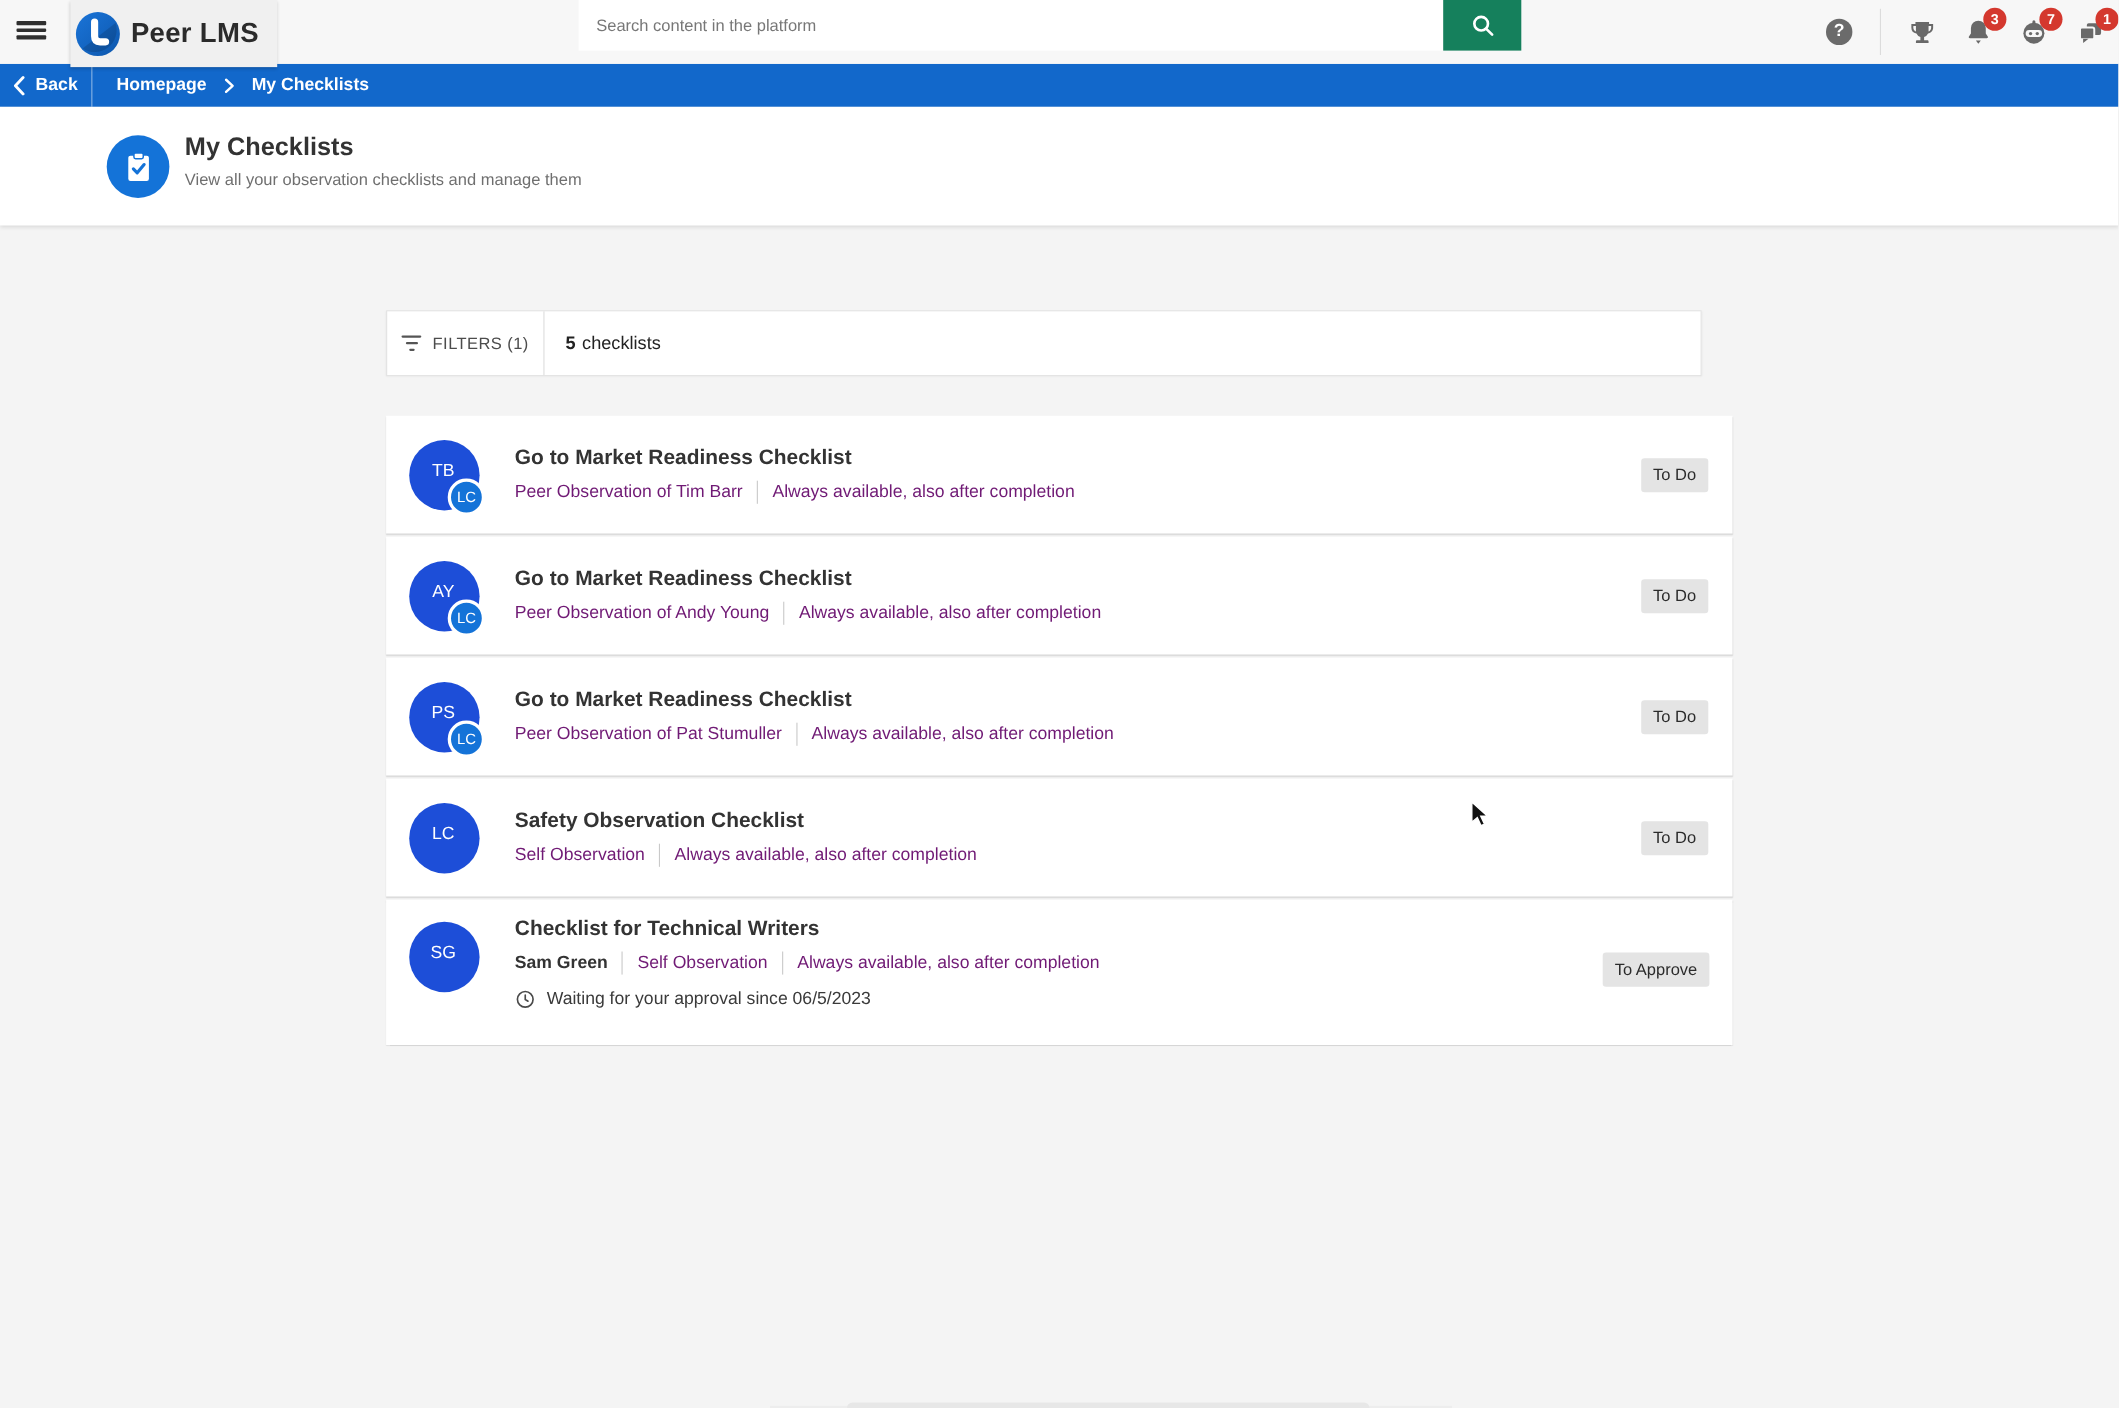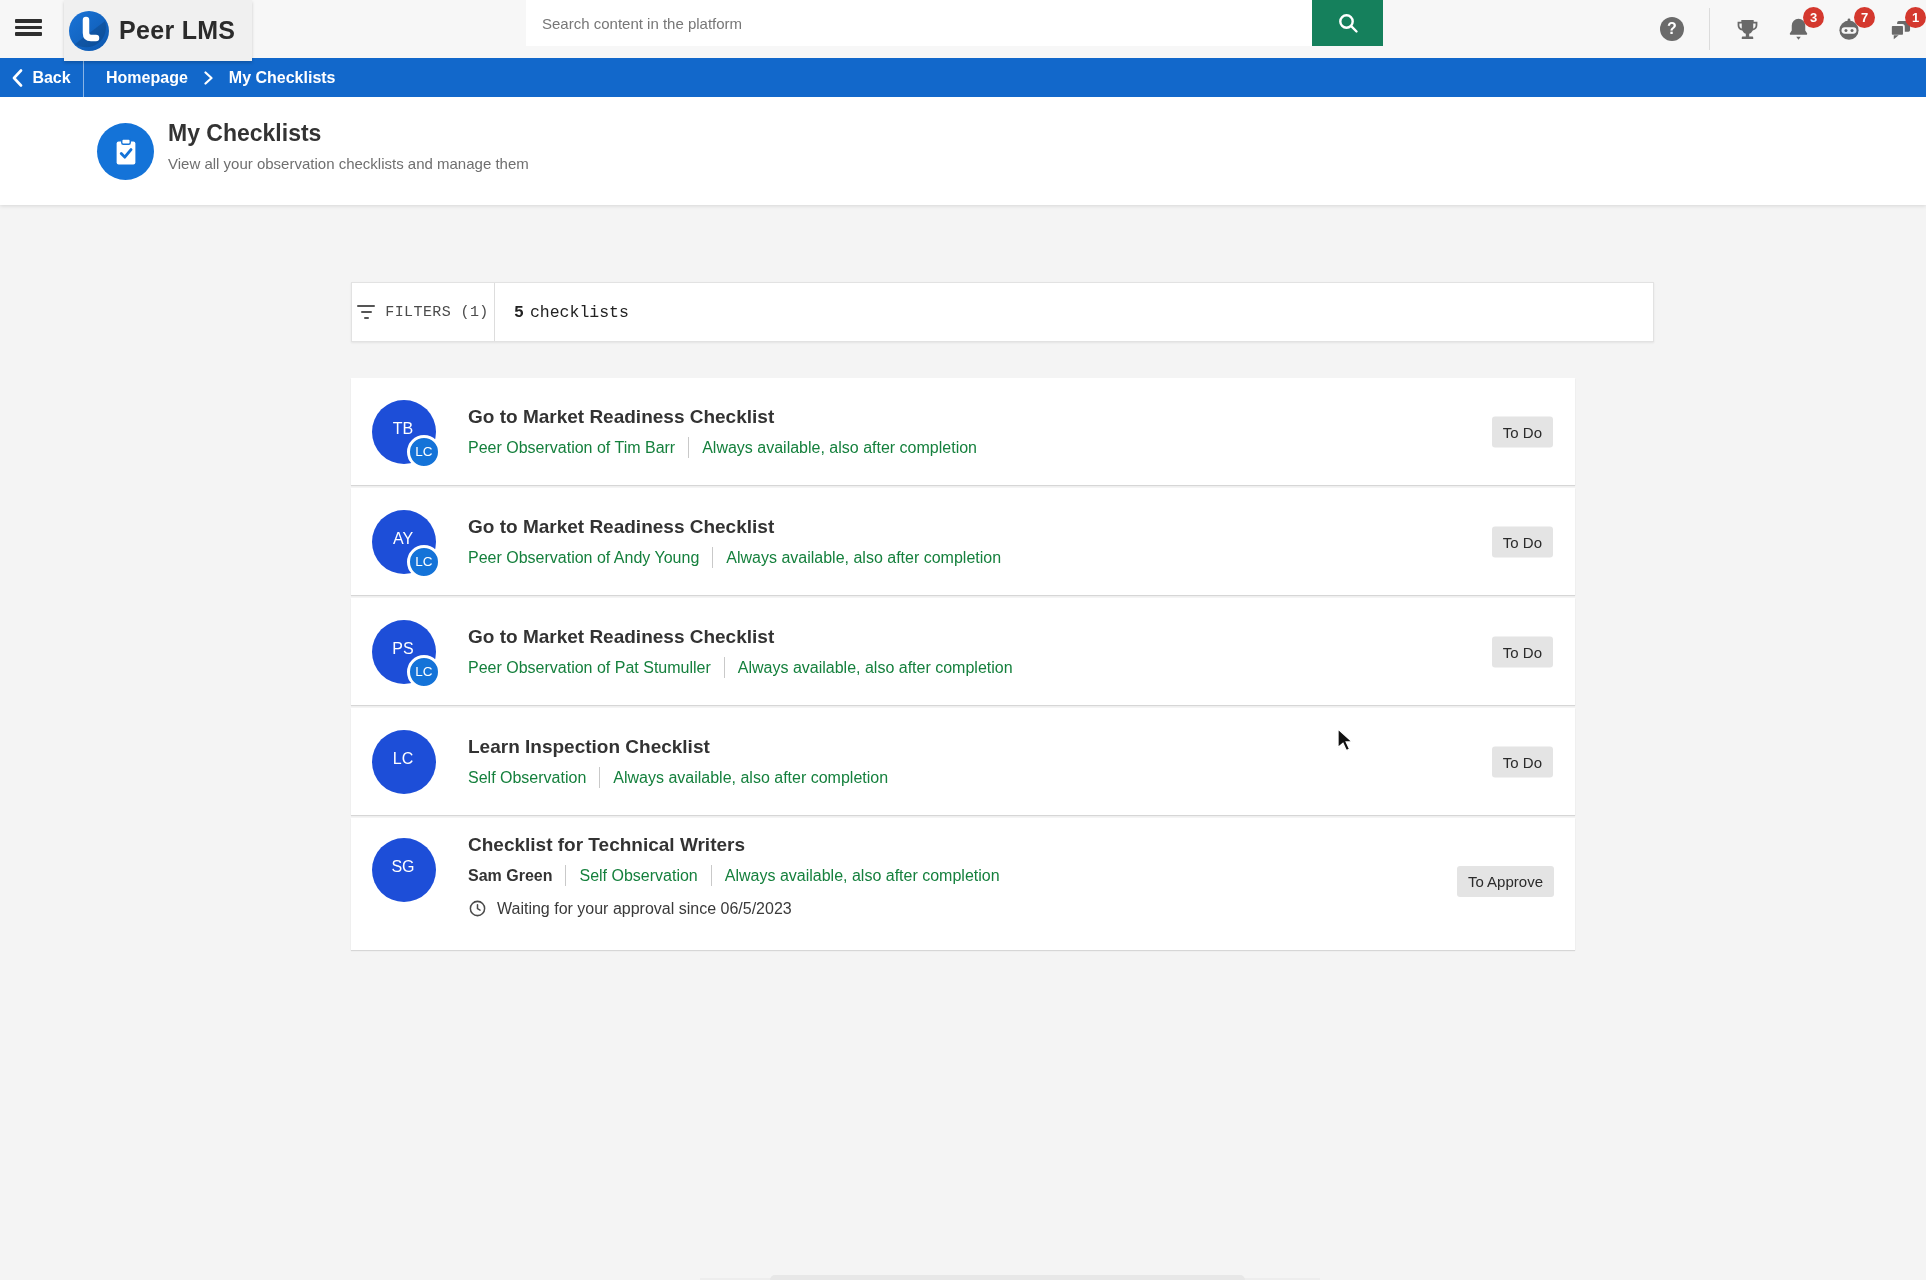--- a/index.html
+++ b/index.html
@@ -44,22 +44,22 @@
   
   .page-head { position:absolute; top:97px; left:0; width:100%; height:108px; background:#fff;
                box-shadow:0 1px 4px rgba(0,0,0,.12); z-index:1; }
   .page-head-icon { position:absolute; left:97px; top:26px; width:57px; height:57px; border-radius:50%; background:#1473d8;
                     display:flex; align-items:center; justify-content:center; }
   .page-head-text { position:absolute; left:168px; top:23px; }
   .page-title { font-size:23px; font-weight:600; color:#333; }
   .page-subtitle { margin-top:8px; font-size:15px; color:#6f6f6f; }
 
   
-  .toolbar { position:absolute; top:282px; left:351px; width:1303px; height:60px; background:#fff;
-             border:1px solid #e2e2e2; box-shadow:0 1px 2px rgba(0,0,0,.07); display:flex; align-items:stretch;font-family:Liberation Mono, monospace; }
+  .toolbar { position:absolute; top:282px; left:351px; width:1196px; height:60px; background:#fff;
+             border:1px solid #e2e2e2; box-shadow:0 1px 2px rgba(0,0,0,.07); display:flex; align-items:stretch; }
   .tb-filters { width:143px; display:flex; align-items:center; justify-content:center; gap:10px; border-right:1px solid #ddd;
                 background:none; border-top:none; border-bottom:none; border-left:none; cursor:pointer;
                 font-size:15px; color:#4c4c4c; letter-spacing:.4px; font-family:inherit; }
   .filter-ic { display:flex; flex-direction:column; align-items:center; gap:3.5px; }
   .filter-ic i { display:block; height:2.6px; background:#555; border-radius:1px; }
   .filter-ic i:nth-child(1){ width:18px; } .filter-ic i:nth-child(2){ width:11px; } .filter-ic i:nth-child(3){ width:5px; }
   .tb-search { width:516px; border-right:1px solid #ddd; display:flex; align-items:center; padding:0 26px 0 18px; }
   .tb-search input { flex:1; border:none; outline:none; font-size:17px; color:#333; font-family:inherit; }
   .tb-search input::placeholder { color:#767676; }
   .tb-count { flex:1; display:flex; align-items:center; padding-left:19px; font-size:16.5px; color:#222; gap:6px; }
@@ -75,21 +75,21 @@
   .avatar { width:64px; height:64px; border-radius:50%; background:#1d4ed8; color:#fff; font-size:16px;
             display:flex; align-items:center; justify-content:center; }
   .avatar span { transform:translate(-1px,-3px); }
   .avatar-secondary { position:absolute; right:-5px; bottom:-5px; width:34px; height:34px; border-radius:50%;
                       background:#1473d8; border:3px solid #fff; color:#fff; font-size:13.5px;
                       display:flex; align-items:center; justify-content:center; }
   .row-text { margin-left:32px; }
   .row.tall .row-text { margin-top:16px; }
   .row-title { font-size:19px; font-weight:600; color:#333; }
   .row-meta { margin-top:9px; display:flex; align-items:center; }
-  .meta-item { font-size:16px; color:#15803d; padding:1px 13px; border-left:1.5px solid #c9c9c9; line-height:19px; }
+  .meta-item { font-size:16px; color:#701a75; padding:1px 13px; border-left:1.5px solid #c9c9c9; line-height:19px; }
   .meta-item:first-child { border-left:none; padding-left:0; }
   .meta-item.strong { color:#333; font-weight:700; }
   .waiting { margin-top:13px; display:flex; align-items:center; gap:10px; font-size:16px; color:#3a3a3a; }
   .status-badge { position:absolute; right:22px; top:50%; transform:translateY(-50%); background:#e4e4e4; color:#2b2b2b;
                   font-size:15px; padding:7px 11px; border-radius:3px; white-space:nowrap; }
   .row.tall .status-badge { top:48px; transform:none; right:21px; }
 
   
   .bottom-peek { position:absolute; bottom:0; left:770px; width:475px; height:5px; background:#e7e7e7; border-radius:6px 6px 0 0; }
   .bottom-peek-wide { position:absolute; bottom:0; left:700px; width:620px; height:2px; background:#ededed; }
@@ -263,21 +263,21 @@
       <span class="status-badge">To Do</span>
     </div>
       <div class="row">
       <div class="avatar-wrap">
         <div class="avatar">
             <span>LC</span>
           </div>
 
       </div>
       <div class="row-text">
-        <div class="row-title">Learn Inspection Checklist</div>
+        <div class="row-title">Safety Observation Checklist</div>
         <div class="row-meta">
             <span class="meta-item">Self Observation</span>
             <span class="meta-item">Always available, also after completion</span>
           </div>
 
       </div>
       <span class="status-badge">To Do</span>
     </div>
       <div class="row tall">
       <div class="avatar-wrap">

